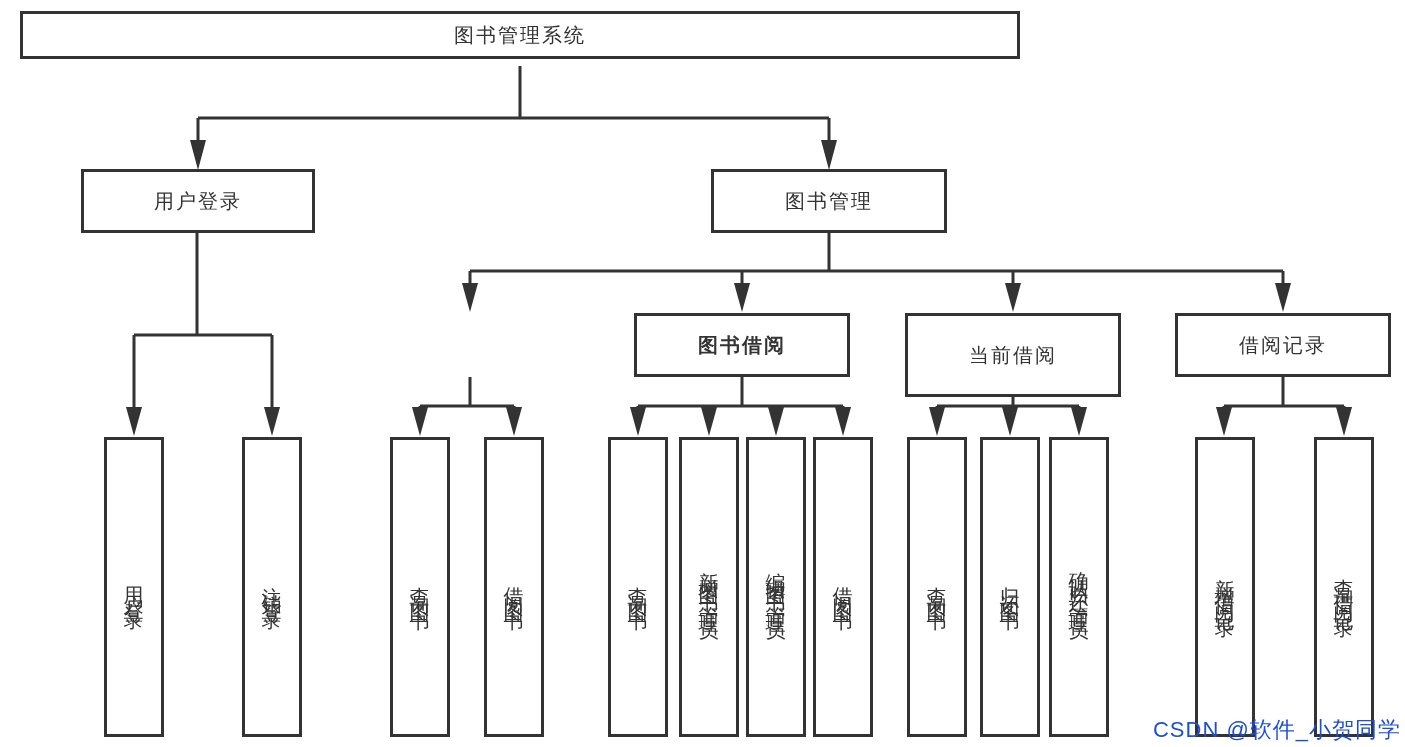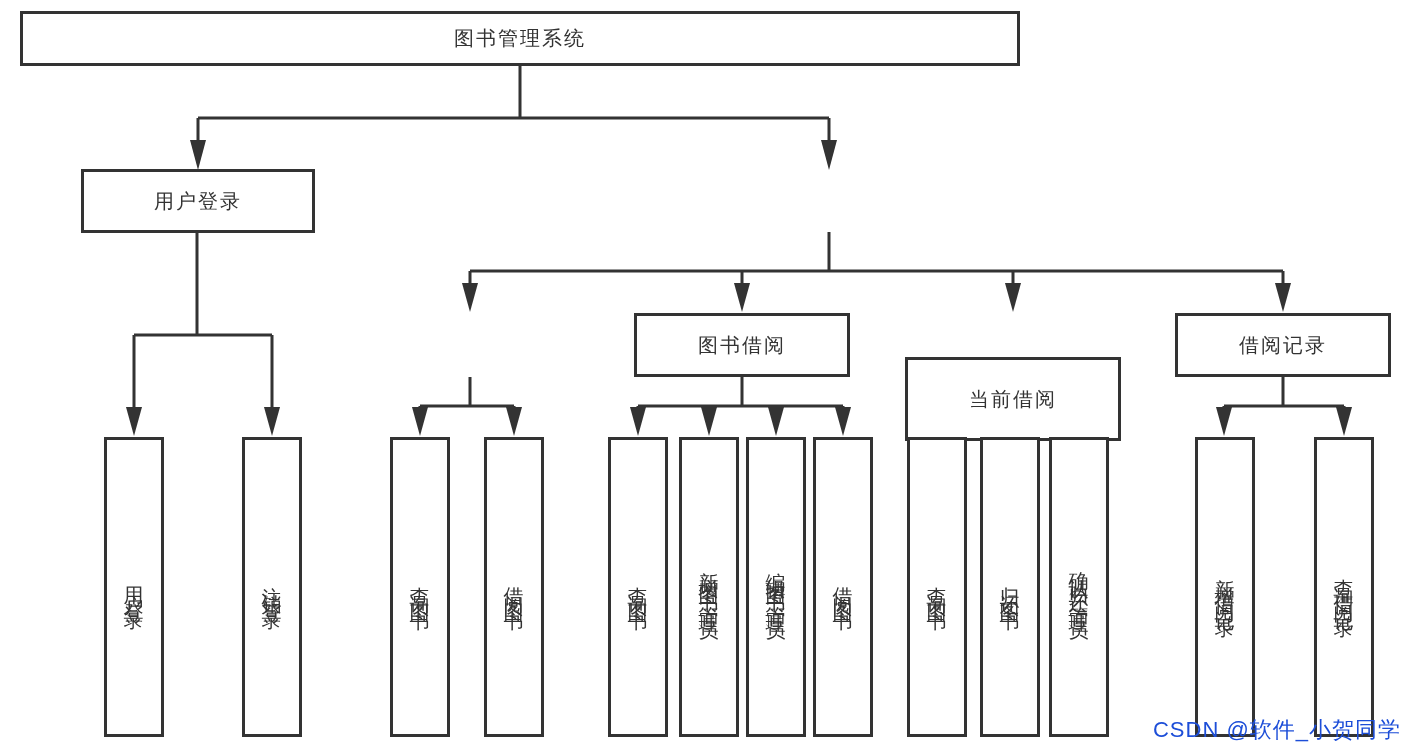--- a/index.html
+++ b/index.html
@@ -85,26 +85,27 @@
     <path d="M1013,377 V406 M937,406 H1079 M937,406 V410 M1010,406 V410 M1079,406 V410" stroke="#333333" stroke-width="3" fill="none"></path>
     <polygon points="929,407 945,407 937,436" fill="#333333"></polygon>
     <polygon points="1002,407 1018,407 1010,436" fill="#333333"></polygon>
     <polygon points="1071,407 1087,407 1079,436" fill="#333333"></polygon>
 
     <path d="M1283,377 V406 M1224,406 H1344 M1224,406 V410 M1344,406 V410" stroke="#333333" stroke-width="3" fill="none"></path>
     <polygon points="1216,407 1232,407 1224,436" fill="#333333"></polygon>
     <polygon points="1336,407 1352,407 1344,436" fill="#333333"></polygon>
   </svg>
 
-  <div class="node" style="left:20px;top:11px;width:1000px;height:55px;">图书管理系统</div>
+  <div class="node" style="left:20px;top:11px;width:1000px;height:48px;">图书管理系统</div>
 
   <div class="node" style="left:81px;top:169px;width:234px;height:64px;">用户登录</div>
+  <div class="node" style="left:711px;top:169px;width:236px;height:64px;">图书管理</div>
 
-  <div class="node" style="left:634px;top:313px;width:216px;height:64px;">图书借阅</div>
-  <div class="node" style="left:905px;top:313px;width:216px;height:84px;margin-top:44px;">当前借阅</div>
+  <div class="node" style="left:634px;top:313px;width:216px;height:64px;font-weight:bold;">图书借阅</div>
+  <div class="node" style="left:905px;top:313px;width:216px;height:84px;">当前借阅</div>
   <div class="node" style="left:1175px;top:313px;width:216px;height:64px;">借阅记录</div>
 
   <div class="leaf" style="left:104px;">
     <span>用户登录</span>
   </div>
   <div class="leaf" style="left:242px;">
     <span>注销登录</span>
   </div>
 
   <div class="leaf" style="left:390px;">

